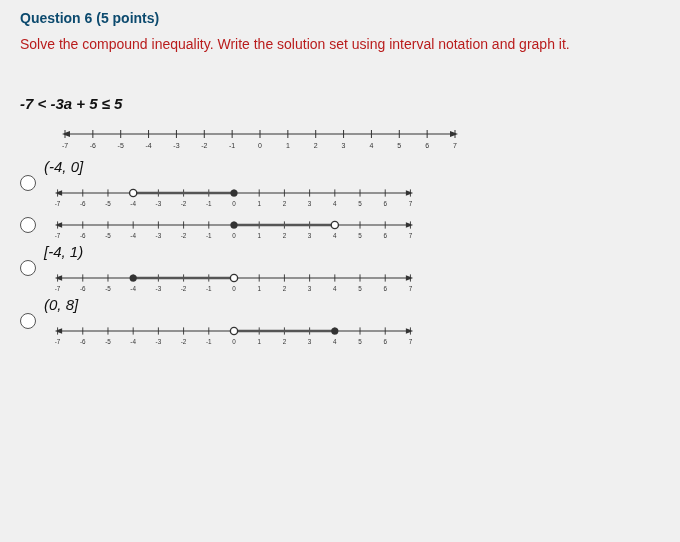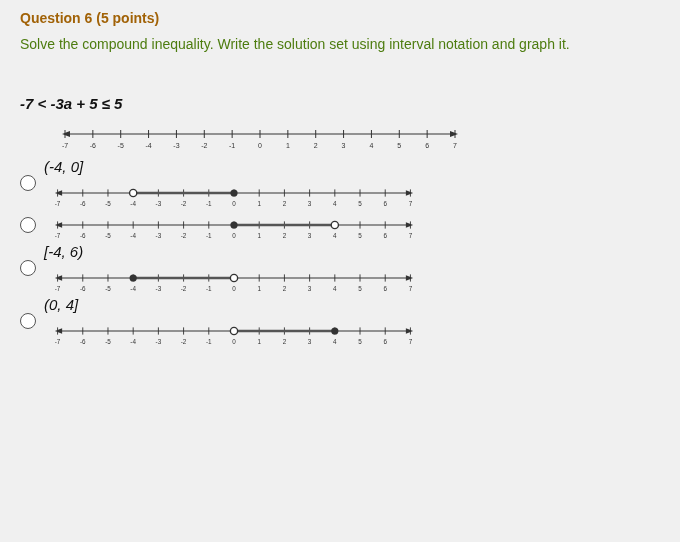--- a/index.html
+++ b/index.html
@@ -9,27 +9,27 @@
       width: 680px;
       min-height: 542px;
       padding: 10px 20px;
       font-size: 14px;
       color: #111;
     }
     .question-header {
       font-weight: bold;
       font-size: 14px;
       margin-bottom: 8px;
-      color: #a16207;
+      color: #0c4a6e;
     }
     .problem-statement {
       font-size: 14px;
       line-height: 1.5;
       margin-bottom: 12px;
-      color: #4d7c0f;
+      color: #b91c1c;
     }
     .inequality {
       font-size: 15px;
       font-style: italic;
       margin-bottom: 8px;
       font-weight: bold;
       margin-top: 40px;
     }
     .number-line-container {
       margin: 6px 0 10px 20px;
@@ -204,21 +204,21 @@
             <text x="405" y="28" text-anchor="middle" font-size="7" fill="#333">7</text>
             <line x1="210" y1="14" x2="321.42857142857144" y2="14" stroke="#555" stroke-width="3"></line>
             <circle cx="210" cy="14" r="4" fill="#333"></circle>
             <circle cx="321.42857142857144" cy="14" r="4" stroke="#333" stroke-width="1.5" fill="white"></circle>
           </svg></div>
       </div>
     </div>
     <div class="option-row">
       <div class="radio-circle"></div>
       <div class="option-content">
-        <div class="option-label">[-4, 6)</div>
+        <div class="option-label">[-4, 1)</div>
         <div class="number-line-small"><svg width="380" height="28" viewBox="0 0 420 28">
             <line x1="15" y1="14" x2="405" y2="14" stroke="#333" stroke-width="1.2"></line>
             <polygon points="12,14 20,11 20,17" fill="#333"></polygon>
             <polygon points="408,14 400,11 400,17" fill="#333"></polygon>
             <line x1="15" y1="10" x2="15" y2="18" stroke="#333" stroke-width="1"></line>
             <text x="15" y="28" text-anchor="middle" font-size="7" fill="#333">-7</text>
             <line x1="42.857142857142854" y1="10" x2="42.857142857142854" y2="18" stroke="#333" stroke-width="1"></line>
             <text x="42.857142857142854" y="28" text-anchor="middle" font-size="7" fill="#333">-6</text>
             <line x1="70.71428571428571" y1="10" x2="70.71428571428571" y2="18" stroke="#333" stroke-width="1"></line>
             <text x="70.71428571428571" y="28" text-anchor="middle" font-size="7" fill="#333">-5</text>
@@ -248,21 +248,21 @@
             <text x="405" y="28" text-anchor="middle" font-size="7" fill="#333">7</text>
             <line x1="98.57142857142857" y1="14" x2="210" y2="14" stroke="#555" stroke-width="3"></line>
             <circle cx="98.57142857142857" cy="14" r="4" fill="#333"></circle>
             <circle cx="210" cy="14" r="4" stroke="#333" stroke-width="1.5" fill="white"></circle>
           </svg></div>
       </div>
     </div>
     <div class="option-row">
       <div class="radio-circle"></div>
       <div class="option-content">
-        <div class="option-label">(0, 4]</div>
+        <div class="option-label">(0, 8]</div>
         <div class="number-line-small"><svg width="380" height="28" viewBox="0 0 420 28">
             <line x1="15" y1="14" x2="405" y2="14" stroke="#333" stroke-width="1.2"></line>
             <polygon points="12,14 20,11 20,17" fill="#333"></polygon>
             <polygon points="408,14 400,11 400,17" fill="#333"></polygon>
             <line x1="15" y1="10" x2="15" y2="18" stroke="#333" stroke-width="1"></line>
             <text x="15" y="28" text-anchor="middle" font-size="7" fill="#333">-7</text>
             <line x1="42.857142857142854" y1="10" x2="42.857142857142854" y2="18" stroke="#333" stroke-width="1"></line>
             <text x="42.857142857142854" y="28" text-anchor="middle" font-size="7" fill="#333">-6</text>
             <line x1="70.71428571428571" y1="10" x2="70.71428571428571" y2="18" stroke="#333" stroke-width="1"></line>
             <text x="70.71428571428571" y="28" text-anchor="middle" font-size="7" fill="#333">-5</text>

